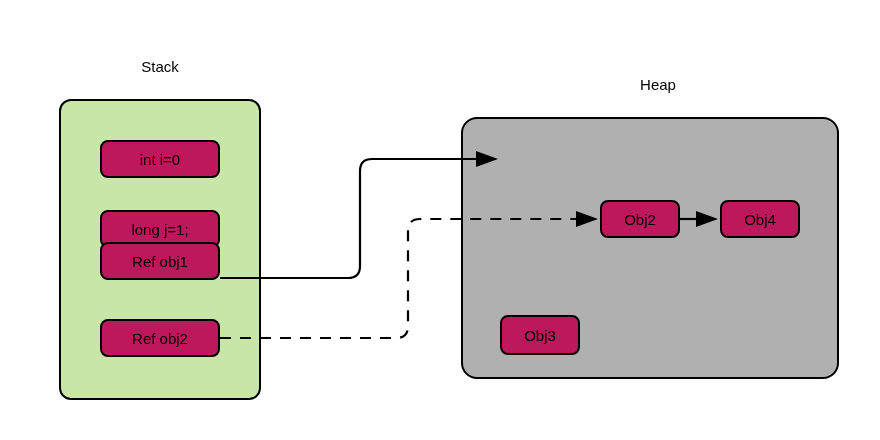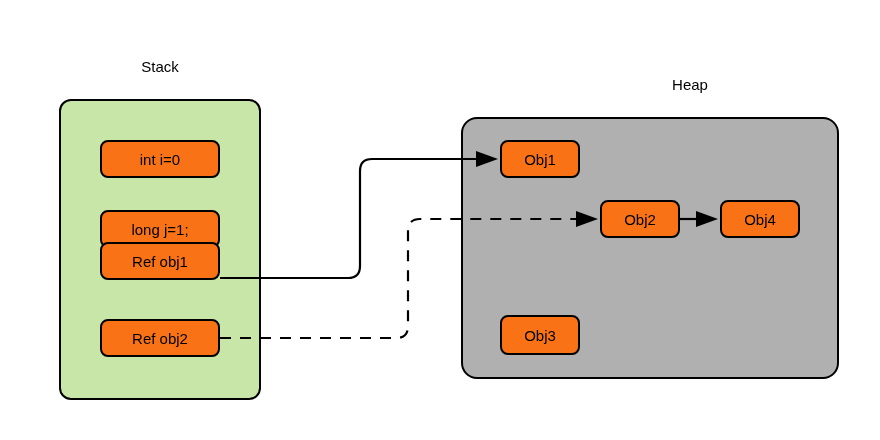--- a/index.html
+++ b/index.html
@@ -17,21 +17,21 @@
   }
   .region-label {
     position: absolute;
     font-size: 15px;
     color: #000000;
     text-align: center;
     white-space: nowrap;
     transform: translateX(-50%);
   }
   #stack-label { left: 160px; top: 58px; }
-  #heap-label  { left: 658px; top: 76px; margin-left: 32px; }
+  #heap-label  { left: 658px; top: 76px; }
 
   .container-box {
     position: absolute;
     border: 2.5px solid #000000;
     border-radius: 12px;
     box-sizing: border-box;
   }
   #stack-container {
     left: 59px; top: 99px;
     width: 202px; height: 301px;
@@ -39,21 +39,21 @@
   }
   #heap-container {
     left: 461px; top: 117px;
     width: 378px; height: 262px;
     background: #b0b0b0;
     border-radius: 16px;
   }
 
   .node-box {
     position: absolute;
-    background: #f97316;
+    background: #be185d;
     border: 2.5px solid #000000;
     border-radius: 8px;
     box-sizing: border-box;
     display: flex;
     align-items: center;
     justify-content: center;
     font-size: 15px;
     color: #000000;
     white-space: nowrap;
   }
@@ -111,18 +111,17 @@
 
     <path class="edge-solid" d="M 680 219 L 697 219"></path>
     <polygon class="arrow-head" points="696,211 718,219 696,227"></polygon>
   </svg>
 
   <div class="node-box stack-slot" id="slot-0">int i=0</div>
   <div class="node-box stack-slot" id="slot-1">long j=1;</div>
   <div class="node-box stack-slot" id="slot-2">Ref obj1</div>
   <div class="node-box stack-slot" id="slot-3">Ref obj2</div>
 
-  <div class="node-box" id="obj1">Obj1</div>
   <div class="node-box" id="obj2">Obj2</div>
   <div class="node-box" id="obj4">Obj4</div>
   <div class="node-box" id="obj3">Obj3</div>
 
 </div>
 
 </body></html>

